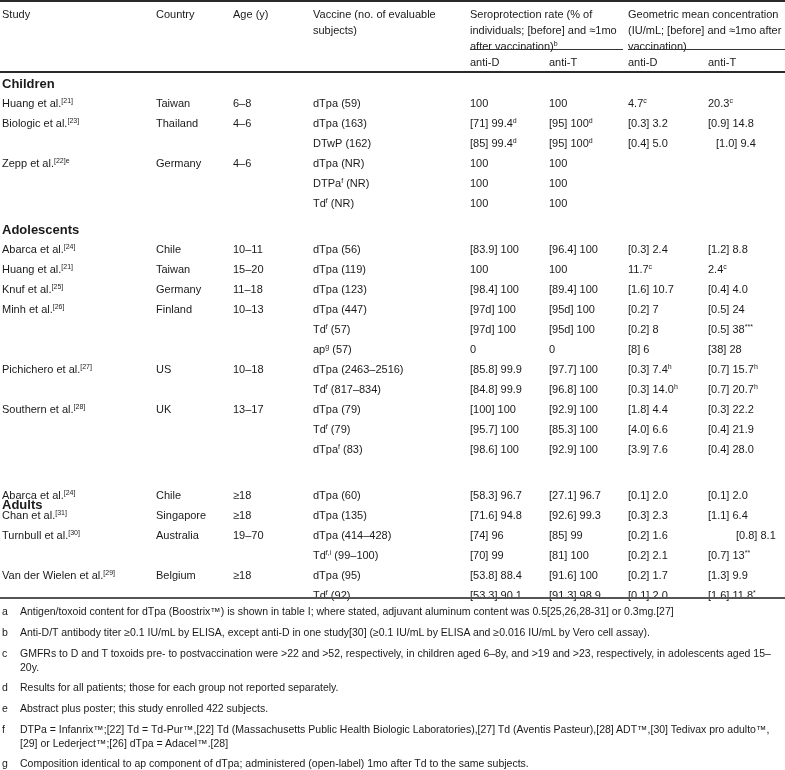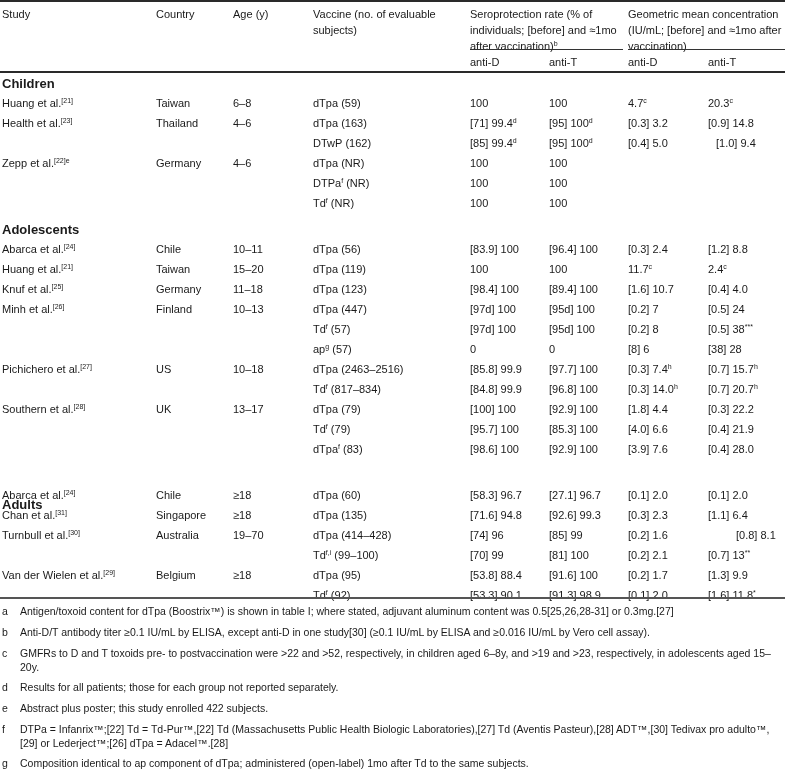--- a/index.html
+++ b/index.html
@@ -74,21 +74,21 @@
         <span class="c-study"><span style="position: static;">Huang et al.</span><sup>[21]</sup></span>
         <span class="c-country"><span style="position: static;">Taiwan</span></span>
         <span class="c-age"><span style="position: static;">6–8</span></span>
         <span class="c-vaccine"><span style="position: static;">dTpa</span><sup></sup><span style="position: static;"> </span><span style="position: static;">(59)</span></span>
         <span class="c-sd"><span style="position: static;">100</span><sup></sup></span>
         <span class="c-st"><span style="position: static;">100</span><sup></sup></span>
         <span class="c-gd"><span style="position: static;">4.7</span><sup>c</sup></span>
         <span class="c-gt"><span style="position: static;">20.3</span><sup>c</sup></span>
       </div>
       <div class="row" style="top: 113px;">
-        <span class="c-study"><span style="position: static;">Health et al.</span><sup>[23]</sup></span>
+        <span class="c-study"><span style="position: static;">Biologic et al.</span><sup>[23]</sup></span>
         <span class="c-country"><span style="position: static;">Thailand</span></span>
         <span class="c-age"><span style="position: static;">4–6</span></span>
         <span class="c-vaccine"><span style="position: static;">dTpa</span><sup></sup><span style="position: static;"> </span><span style="position: static;">(163)</span></span>
         <span class="c-sd"><span style="position: static;">[71] 99.4</span><sup>d</sup></span>
         <span class="c-st"><span style="position: static;">[95] 100</span><sup>d</sup></span>
         <span class="c-gd"><span style="position: static;">[0.3] 3.2</span><sup></sup></span>
         <span class="c-gt"><span style="position: static;">[0.9] 14.8</span><sup></sup></span>
       </div>
       <div class="row" style="top: 133px;">
         <span class="c-study"><span style="position: static;"></span><sup></sup></span>

